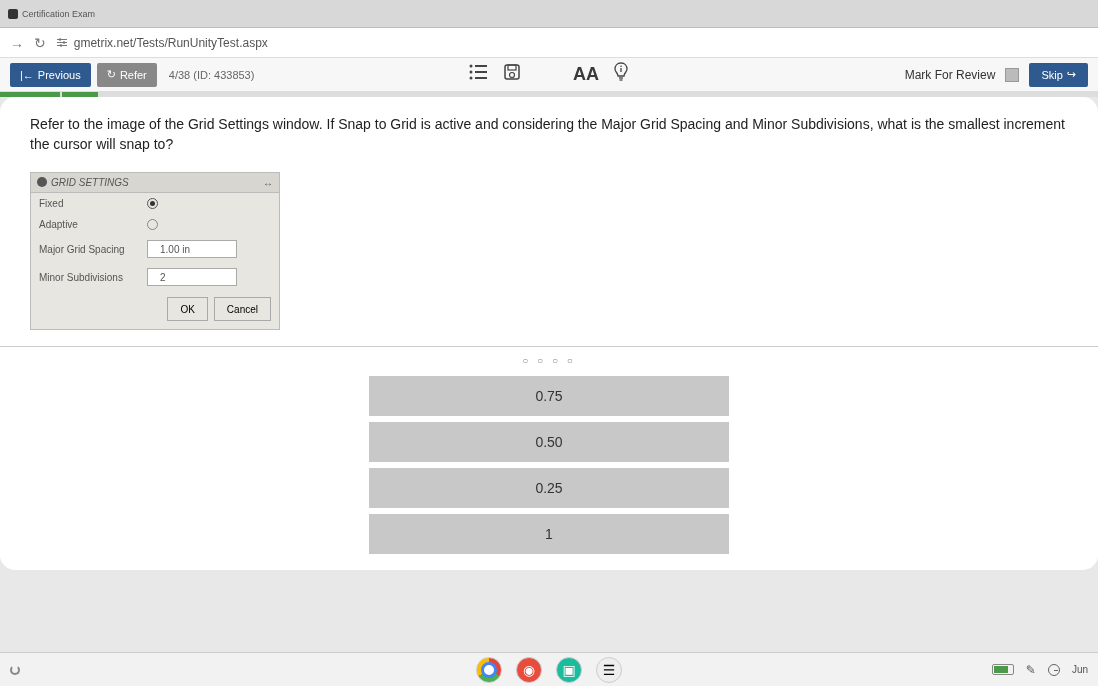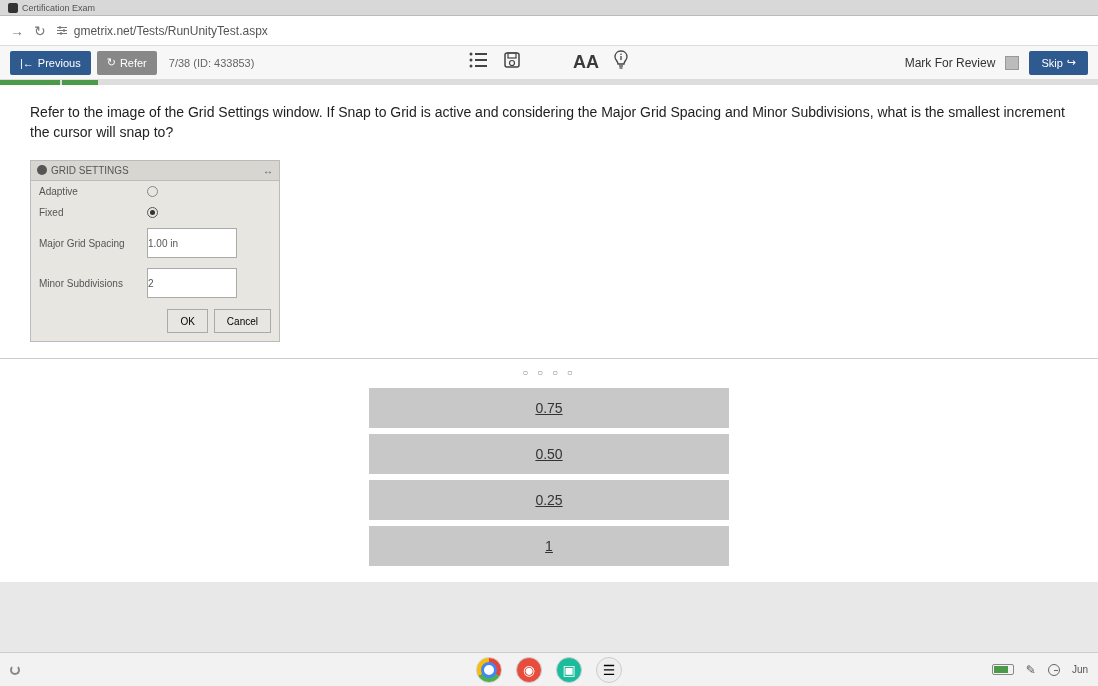--- a/index.html
+++ b/index.html
@@ -1,18 +1,18 @@
 <!DOCTYPE html>
 <html><head>
 <meta charset="utf-8">
 <style>
   * { box-sizing: border-box; margin: 0; padding: 0; font-family: Arial, sans-serif; }
   body { width: 1098px; height: 686px; background: #e8e8e8; overflow: hidden; position: relative; }
 
-  .tab-bar { height: 16px; background: #d8d8d8; border-bottom: 1px solid #bbb; display: flex; align-items: center; padding: 0 8px; }
+  .tab-bar { height: 28px; background: #d8d8d8; border-bottom: 1px solid #bbb; display: flex; align-items: center; padding: 0 8px; }
   .tab { font-size: 9px; color: #555; display: flex; align-items: center; gap: 4px; }
   .tab-icon { width: 10px; height: 10px; background: #333; border-radius: 2px; }
 
   .url-bar { height: 30px; background: #fff; display: flex; align-items: center; padding: 0 10px; gap: 10px; border-bottom: 1px solid #ddd; }
   .url-nav-icon { color: #777; font-size: 14px; }
   .url-text { font-size: 12px; color: #555; display: flex; align-items: center; gap: 6px; }
   .url-settings { width: 12px; height: 12px; display: inline-flex; align-items: center; justify-content: center; }
 
   .toolbar { height: 34px; background: #f7f7f7; display: flex; align-items: center; padding: 0 10px; gap: 6px; border-bottom: 1px solid #ddd; position: relative; }
   .btn { height: 24px; padding: 0 10px; font-size: 11px; color: #fff; border: none; border-radius: 2px; cursor: pointer; display: flex; align-items: center; gap: 4px; }
@@ -23,42 +23,42 @@
   .tool-center span { cursor: pointer; }
   .tool-right { margin-left: auto; display: flex; align-items: center; gap: 10px; }
   .mark-label { font-size: 12px; color: #333; }
   .mark-check { width: 14px; height: 14px; background: #bbb; border: 1px solid #999; }
   .btn-skip { background: #2f5a8f; padding: 0 12px; }
 
   .progress-line { height: 5px; background: #ddd; position: relative; }
   .progress-seg { height: 100%; width: 60px; background: #4a9a4a; position: absolute; left: 0; }
   .progress-seg2 { height: 100%; width: 36px; background: #4a9a4a; position: absolute; left: 62px; }
 
-  .content { padding: 18px 30px 10px 30px; background: #fff; }
+  .content { padding: 18px 30px 10px 30px; background: #fff; border-radius: 15px; }
   .question { font-size: 14px; color: #222; line-height: 1.4; margin-bottom: 18px; }
 
   .panel { width: 250px; border: 1px solid #bbb; background: #e8e6e0; font-size: 10px; color: #555; }
-  .panel-header { background: #d8d6d0; padding: 4px 6px; display: flex; align-items: flex-start; gap: 4px; border-bottom: 1px solid #bbb; position: relative; }
+  .panel-header { background: #d8d6d0; padding: 4px 6px; display: flex; align-items: flex-start; gap: 4px; border-bottom: 1px solid #bbb; position: relative; font-style: italic; }
   .panel-gear { width: 10px; height: 10px; background: #555; border-radius: 50%; }
   .panel-header-expand { position: absolute; right: 6px; font-size: 10px; color: #555; }
   .panel-row { display: flex; align-items: center; padding: 5px 8px; gap: 8px; }
   .panel-row .lbl { width: 100px; }
   .radio-empty { width: 11px; height: 11px; border: 1px solid #888; border-radius: 50%; }
   .radio-filled { width: 11px; height: 11px; border: 1px solid #555; border-radius: 50%; display: flex; align-items: center; justify-content: center; }
   .radio-filled::after { content: ""; width: 5px; height: 5px; background: #333; border-radius: 50%; }
-  .panel-input { width: 90px; height: 30px; border: 1px solid #aaa; background: #fff; font-size: 10px; padding: 0 0; display: flex; align-items: center; }
+  .panel-input { width: 90px; height: 18px; border: 1px solid #aaa; background: #fff; font-size: 10px; padding: 0 12px; display: flex; align-items: center; }
   .panel-check { width: 12px; height: 12px; border: 1px solid #888; background: #fff; display: flex; align-items: center; justify-content: center; font-size: 9px; color: #555; }
   .panel-btns { display: flex; justify-content: flex-end; gap: 6px; padding: 6px 8px 8px 8px; }
   .pbtn { height: 24px; padding: 0 12px; font-size: 10px; border: 1px solid #aaa; background: #e8e6e0; cursor: pointer; }
 
   .divider { border-top: 1px solid #ccc; margin: 16px -30px 0 -30px; }
 
   .answers { display: flex; flex-direction: column; align-items: center; padding-top: 8px; }
   .dots { font-size: 10px; letter-spacing: 3px; color: #888; margin-bottom: 10px; }
-  .answer { width: 360px; height: 40px; background: #c8c8c8; display: flex; align-items: center; justify-content: center; font-size: 14px; color: #333; margin-bottom: 6px; cursor: pointer; text-decoration: underline; }
+  .answer { width: 360px; height: 40px; background: #c8c8c8; display: flex; align-items: center; justify-content: center; font-size: 14px; color: #333; margin-bottom: 6px; cursor: pointer; }
 
   .taskbar { position: absolute; bottom: 0; left: 0; right: 0; height: 34px; background: #f2f2f2; border-top: 1px solid #ccc; display: flex; align-items: center; justify-content: center; gap: 14px; }
   .tb-icon { width: 26px; height: 26px; border-radius: 50%; display: flex; align-items: center; justify-content: center; font-size: 14px; border: 1px solid #ccc; }
   .tb-chrome { background: conic-gradient(#ea4335 0 120deg, #4caf50 120deg 240deg, #fbbc05 240deg 360deg); position: relative; }
   .tb-chrome::after { content: ""; width: 10px; height: 10px; background: #fff; border-radius: 50%; border: 3px solid #4285f4; position: absolute; }
   .tb-red { background: #e74c3c; color: #fff; }
   .tb-teal { background: #1abc9c; color: #fff; }
   .tb-gray { background: #eee; }
   .tb-left { position: absolute; left: 10px; width: 10px; height: 10px; border: 2px solid #888; border-radius: 50%; border-top-color: transparent; }
   .tb-right { position: absolute; right: 10px; display: flex; align-items: center; gap: 12px; font-size: 10px; color: #555; }
@@ -98,21 +98,21 @@
 
 <div class="toolbar">
   <button class="btn btn-prev">
     <span>|←</span>
     <span>Previous</span>
   </button>
   <button class="btn btn-reset">
     <span>↻</span>
     <span>Refer</span>
   </button>
-  <span class="q-counter">7/38 (ID: 433853)</span>
+  <span class="q-counter">4/38 (ID: 433853)</span>
 
   <div class="tool-center">
     <span>
       <svg width="20" height="18" viewBox="0 0 20 18">
           <circle cx="2" cy="3" r="1.5" fill="#444"></circle>
           <rect x="6" y="2" width="12" height="2" fill="#444"></rect>
           <circle cx="2" cy="9" r="1.5" fill="#444"></circle>
           <rect x="6" y="8" width="12" height="2" fill="#444"></rect>
           <circle cx="2" cy="15" r="1.5" fill="#444"></circle>
           <rect x="6" y="14" width="12" height="2" fill="#444"></rect>
@@ -155,26 +155,26 @@
 <div class="content">
   <div class="question">Refer to the image of the Grid Settings window. If Snap to Grid is active and considering the Major Grid Spacing and Minor Subdivisions, what is the smallest increment the cursor will snap to?</div>
 
   <div class="panel">
     <div class="panel-header">
       <span class="panel-gear"></span>
       <span>GRID SETTINGS</span>
       <span class="panel-header-expand">↔</span>
     </div>
     <div class="panel-row">
+      <span class="lbl">Fixed</span>
+      <span class="radio-filled"></span>
+    </div>
+    <div class="panel-row">
       <span class="lbl">Adaptive</span>
       <span class="radio-empty"></span>
-    </div>
-    <div class="panel-row">
-      <span class="lbl">Fixed</span>
-      <span class="radio-filled"></span>
     </div>
     <div class="panel-row">
       <span class="lbl">Major Grid Spacing</span>
       <span class="panel-input">1.00 in</span>
     </div>
     <div class="panel-row">
       <span class="lbl">Minor Subdivisions</span>
       <span class="panel-input">2</span>
     </div>
     <div class="panel-btns">

